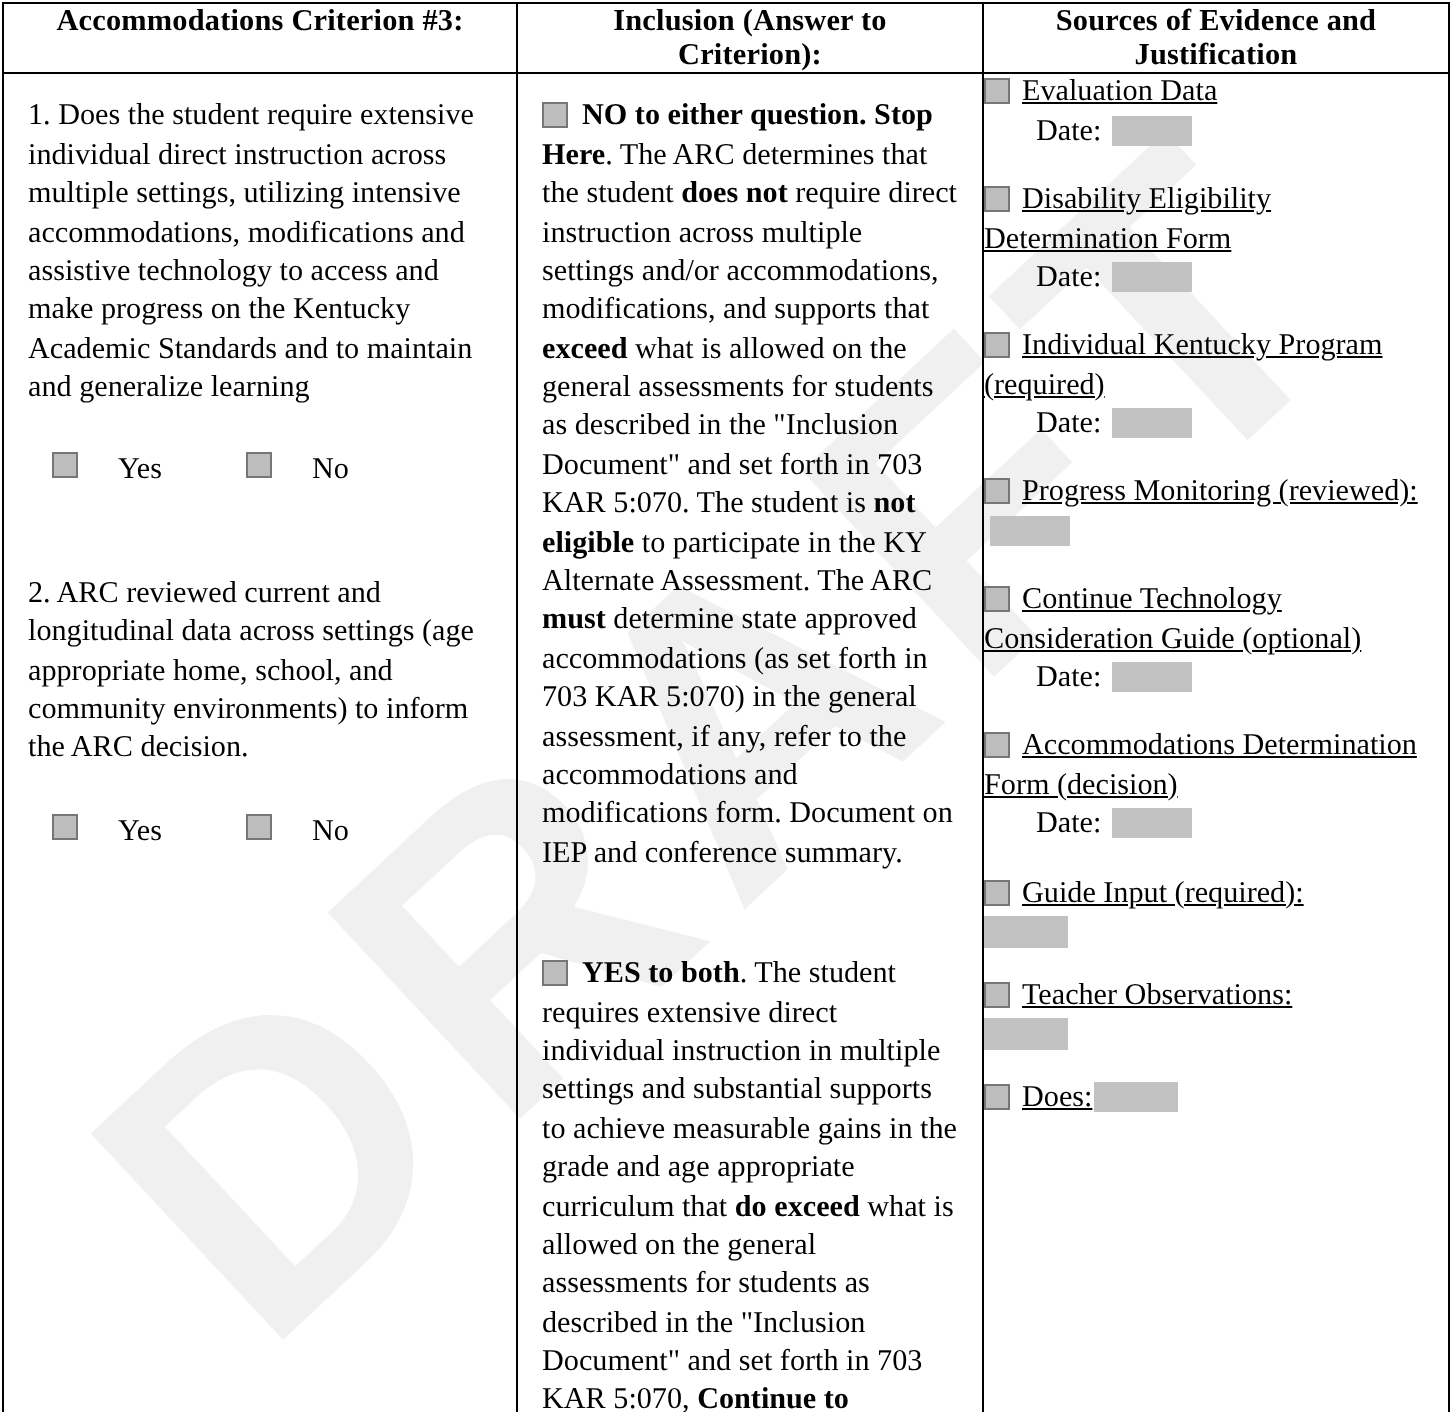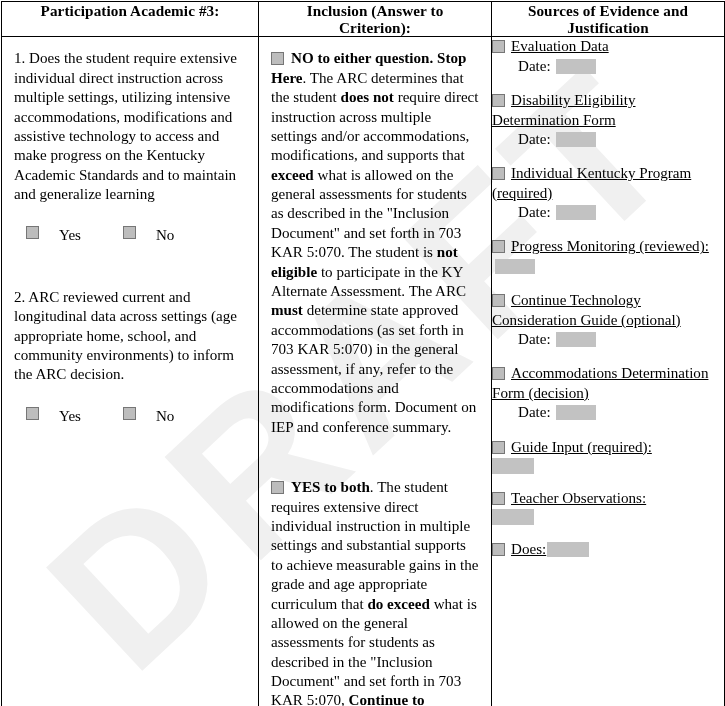--- a/index.html
+++ b/index.html
@@ -145,21 +145,21 @@
 
 <table id="doc-table">
   <colgroup>
     <col class="col-1">
       <col class="col-2">
       <col class="col-3">
   </colgroup>
   <thead>
     <tr>
       <th>
-        <span>Participation Academic #3:</span>
+        <span>Accommodations Criterion #3:</span>
       </th>
       <th>
         <span>Inclusion (Answer to</span><br>
         <span>Criterion):</span>
       </th>
       <th>
         <span>Sources of Evidence and</span><br>
         <span>Justification</span>
       </th>
     </tr>

